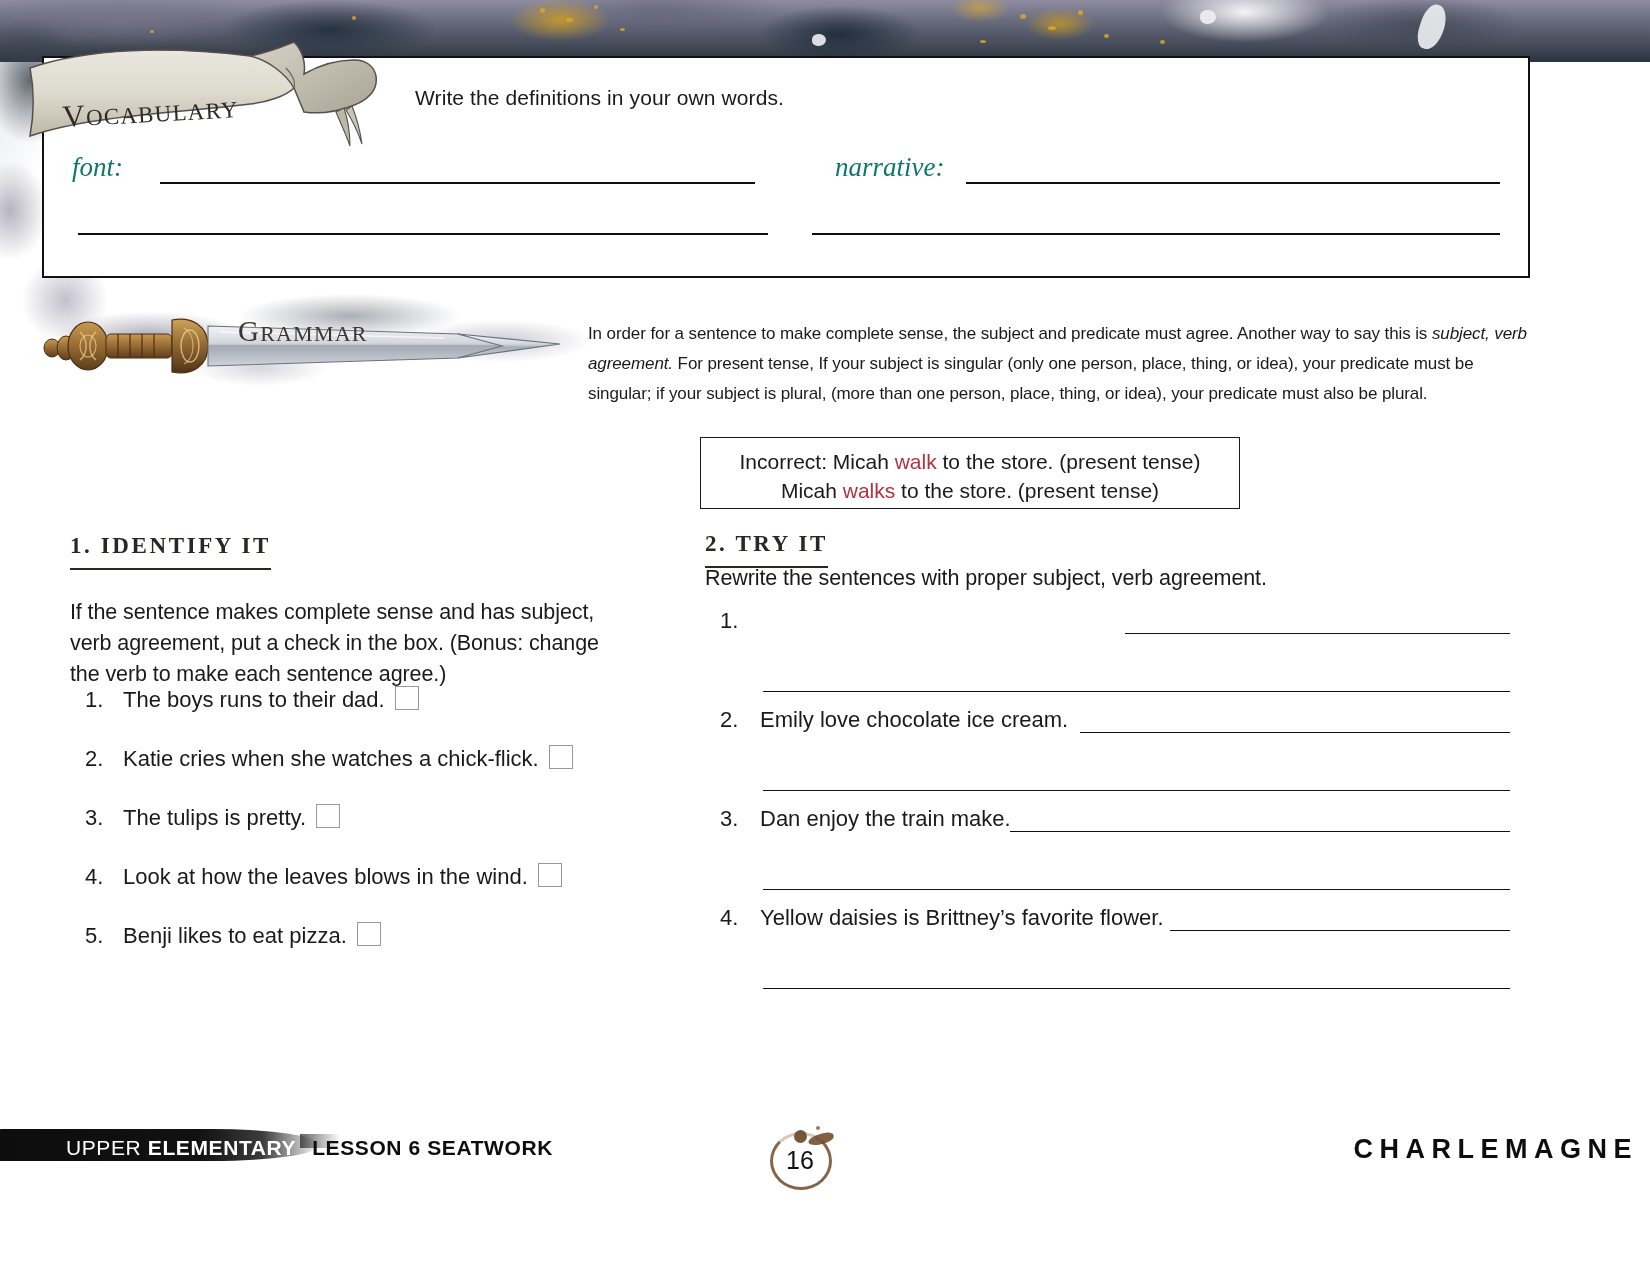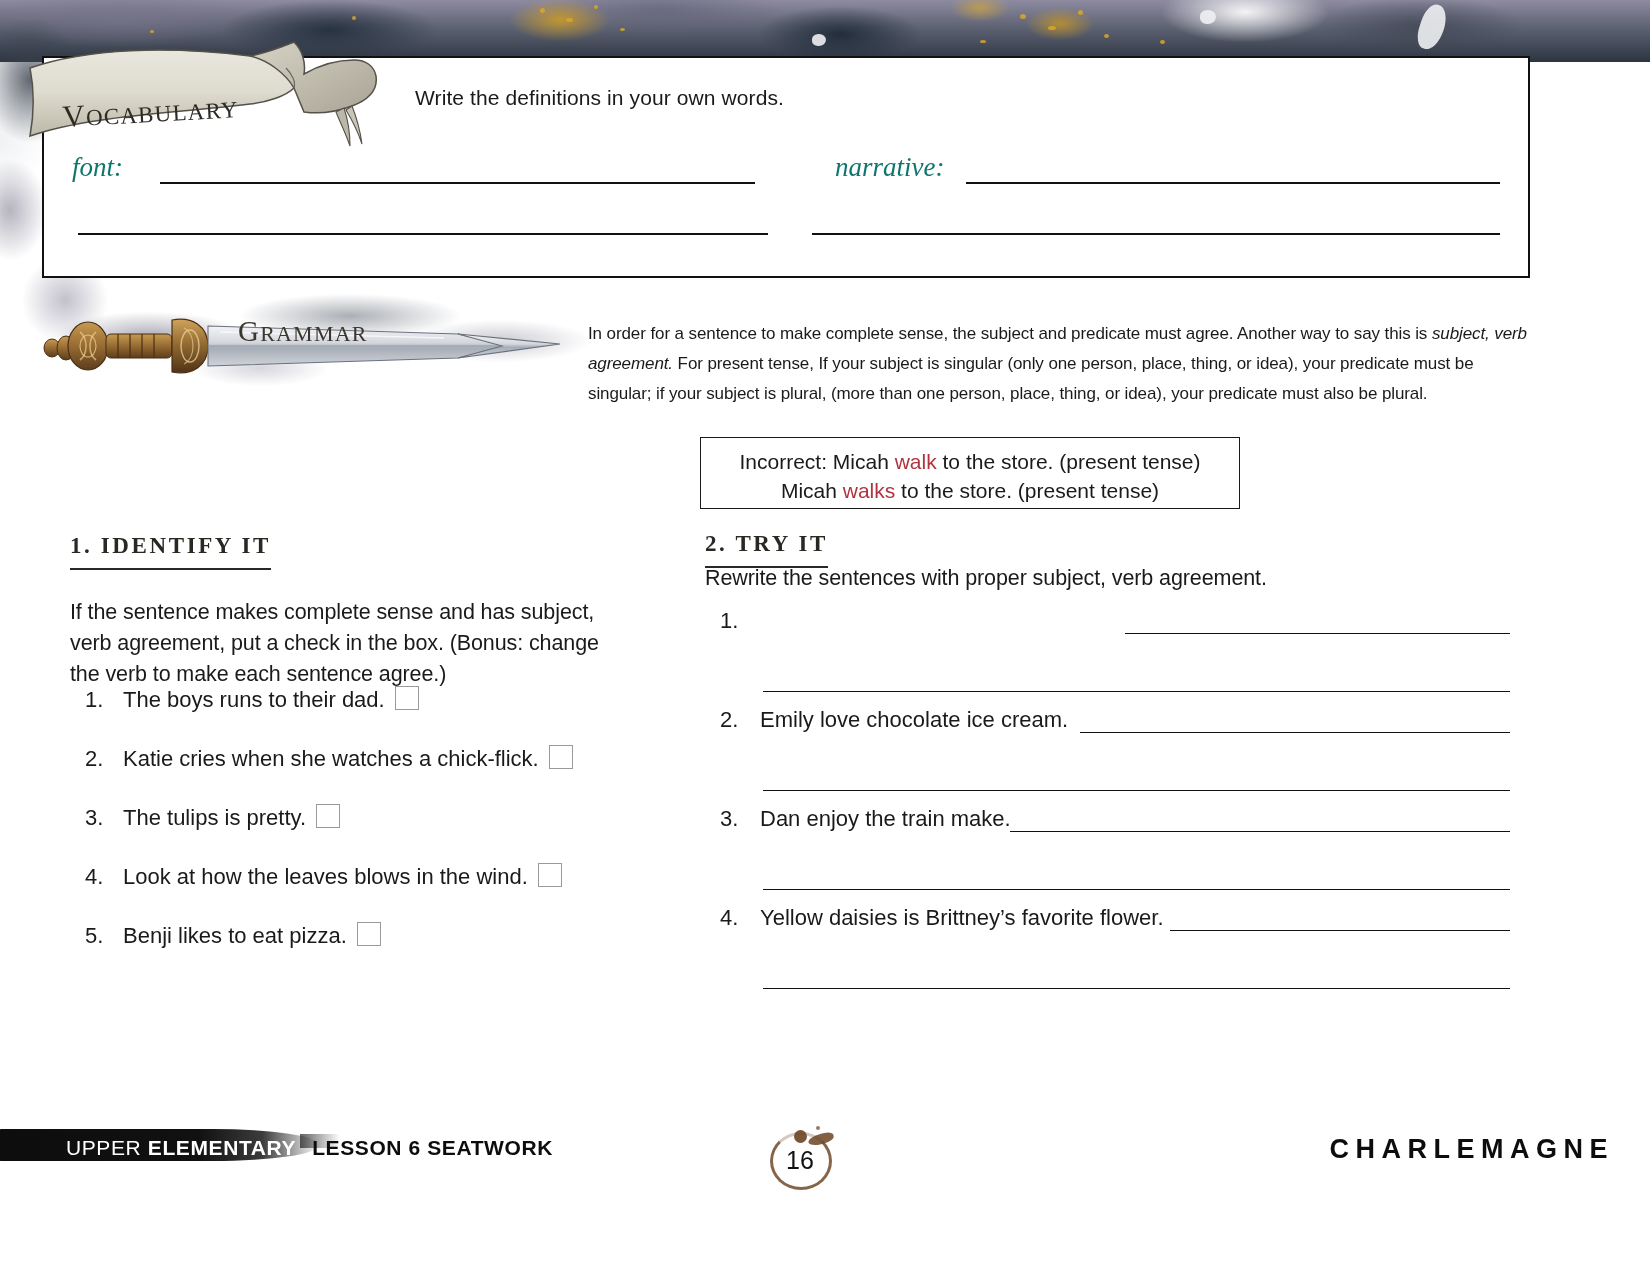--- a/index.html
+++ b/index.html
@@ -304,21 +304,21 @@
     left: 0; top: 36px;
     width: 76px;
     text-align: center;
     font-size: 25px;
     color: #111;
     z-index: 3;
   }
 
   #brand {
     position: absolute;
-    right: 36px; top: 1134px;
+    right: 12px; top: 1134px;
     font-size: 27px;
     font-weight: bold;
     letter-spacing: 6.5px;
     color: #0d0d0d;
     white-space: nowrap;
   }
 </style>
 </head>
 <body>
 

